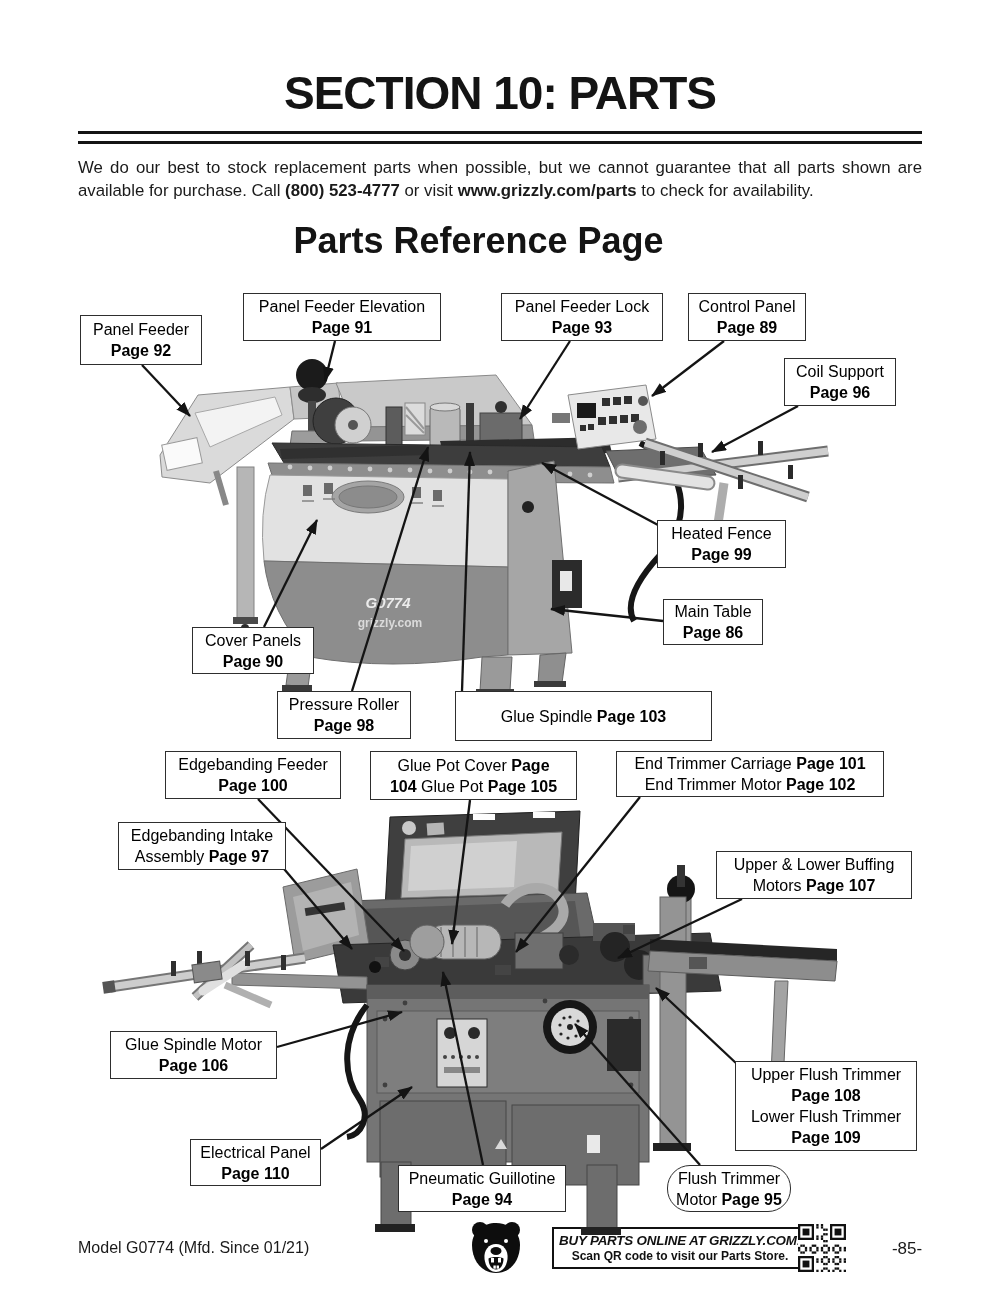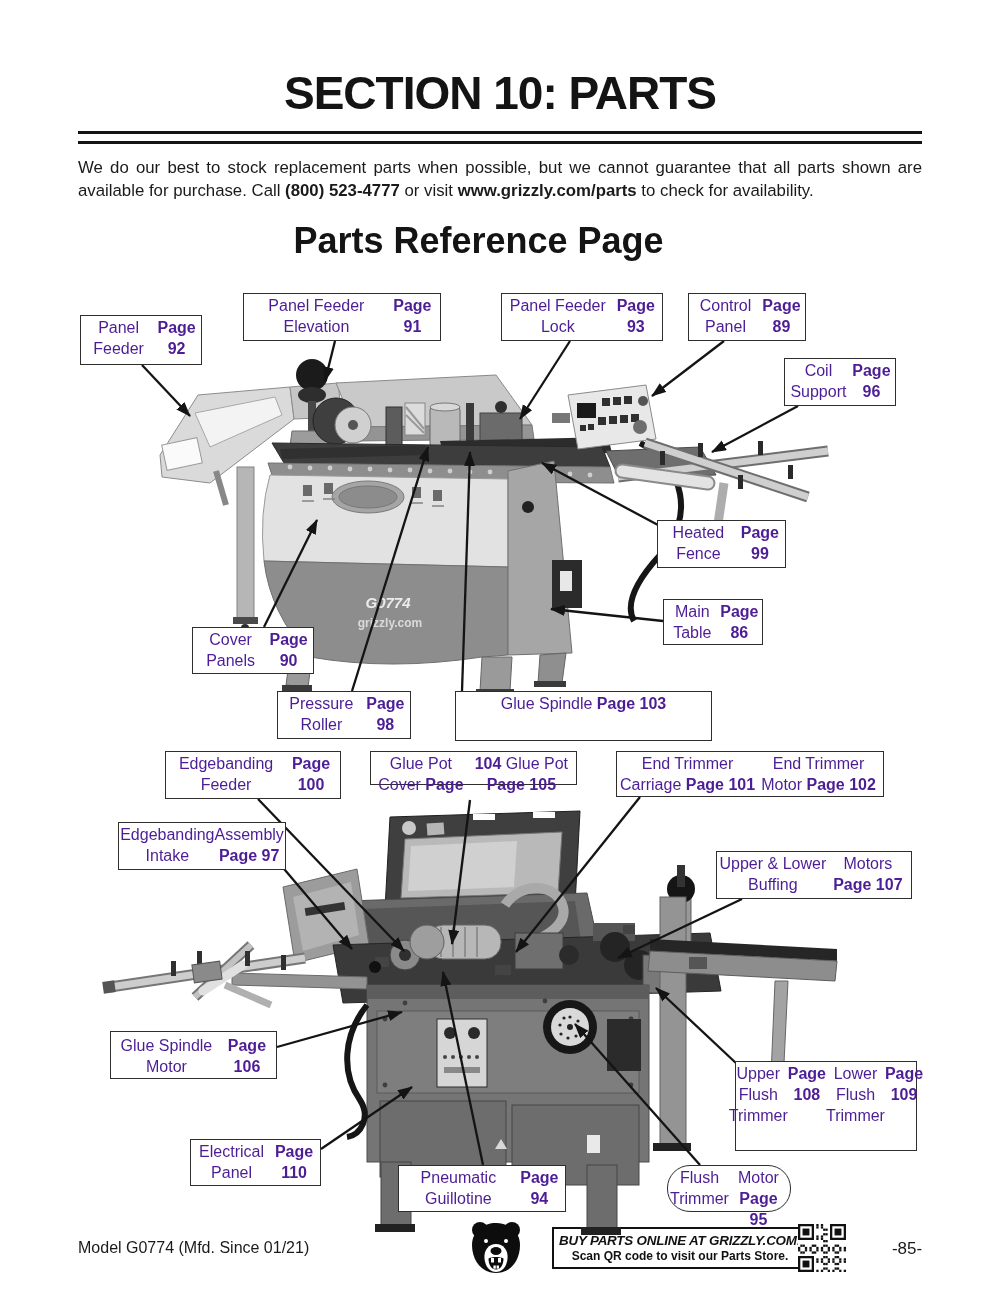--- a/index.html
+++ b/index.html
@@ -24,22 +24,22 @@
     font-size:36px;font-weight:bold;margin:0;color:#141414;
   }
   
   .machine{position:absolute;z-index:1;}
   
   #arrows{position:absolute;left:0;top:0;width:1000px;height:1294px;z-index:2;}
   #arrows line{stroke:#141414;stroke-width:2.3px;}
   
   .callout{
     position:absolute;z-index:3;background:#ffffff;border:1.6px solid #2e2e2e;
-    box-sizing:border-box;display:flex;flex-direction:row;justify-content:center;
-    text-align:center;font-size:16px;line-height:21px;color:#4c1d95;padding:1px 2px;
+    box-sizing:border-box;display:flex;flex-direction:column;justify-content:center;
+    text-align:center;font-size:16px;line-height:21px;color:#000000;padding:1px 2px;
   }
   .callout .b{font-weight:bold;}
   
   #footer-model{position:absolute;left:78px;top:1239px;font-size:16px;color:#1a1a1a;}
   #page-number{position:absolute;left:872px;top:1239px;width:70px;text-align:center;font-size:17px;color:#1a1a1a;}
   #bear-logo{position:absolute;left:470px;top:1221px;}
   #buy-box{
     position:absolute;left:542px;top:1227px;width:256px;height:42px;border:2.4px solid #111;
     box-sizing:border-box;display:flex;flex-direction:column;justify-content:center;text-align:center;background:#fff;margin-left:10px;
   }
@@ -481,37 +481,37 @@
     <div><span>Pressure Roller</span></div>
     <div><span class="b">Page 98</span></div>
   </div>
 <div class="callout" style="left: 455px; top: 691px; width: 257px; height: 50px;">
     <div><span>Glue Spindle </span><span class="b">Page 103</span></div>
   </div>
 <div class="callout" style="left: 165px; top: 751px; width: 176px; height: 48px;">
     <div><span>Edgebanding Feeder</span></div>
     <div><span class="b">Page 100</span></div>
   </div>
-<div class="callout" style="left: 370px; top: 751px; width: 207px; height: 34px; justify-content: space-between;">
+<div class="callout" style="left: 370px; top: 751px; width: 207px; height: 49px;">
     <div><span>Glue Pot Cover </span><span class="b">Page</span></div>
     <div><span class="b">104</span><span> Glue Pot </span><span class="b">Page 105</span></div>
   </div>
 <div class="callout" style="left: 616px; top: 751px; width: 268px; height: 46px;">
     <div><span>End Trimmer Carriage </span><span class="b">Page 101</span></div>
     <div><span>End Trimmer Motor </span><span class="b">Page 102</span></div>
   </div>
 <div class="callout" style="left: 118px; top: 822px; width: 168px; height: 48px;">
     <div><span>Edgebanding Intake</span></div>
     <div><span>Assembly </span><span class="b">Page 97</span></div>
   </div>
 <div class="callout" style="left: 716px; top: 851px; width: 196px; height: 48px;">
     <div><span>Upper &amp; Lower Buffing</span></div>
     <div><span>Motors </span><span class="b">Page 107</span></div>
   </div>
-<div class="callout" style="left: 110px; top: 1031px; width: 167px; height: 48px; align-items: flex-end;">
+<div class="callout" style="left: 110px; top: 1031px; width: 167px; height: 48px;">
     <div><span>Glue Spindle Motor</span></div>
     <div><span class="b">Page 106</span></div>
   </div>
 <div class="callout" style="left: 735px; top: 1061px; width: 182px; height: 90px;">
     <div><span>Upper Flush Trimmer</span></div>
     <div><span class="b">Page 108</span></div>
     <div><span>Lower Flush Trimmer</span></div>
     <div><span class="b">Page 109</span></div>
   </div>
 <div class="callout" style="left: 190px; top: 1139px; width: 131px; height: 47px;">

